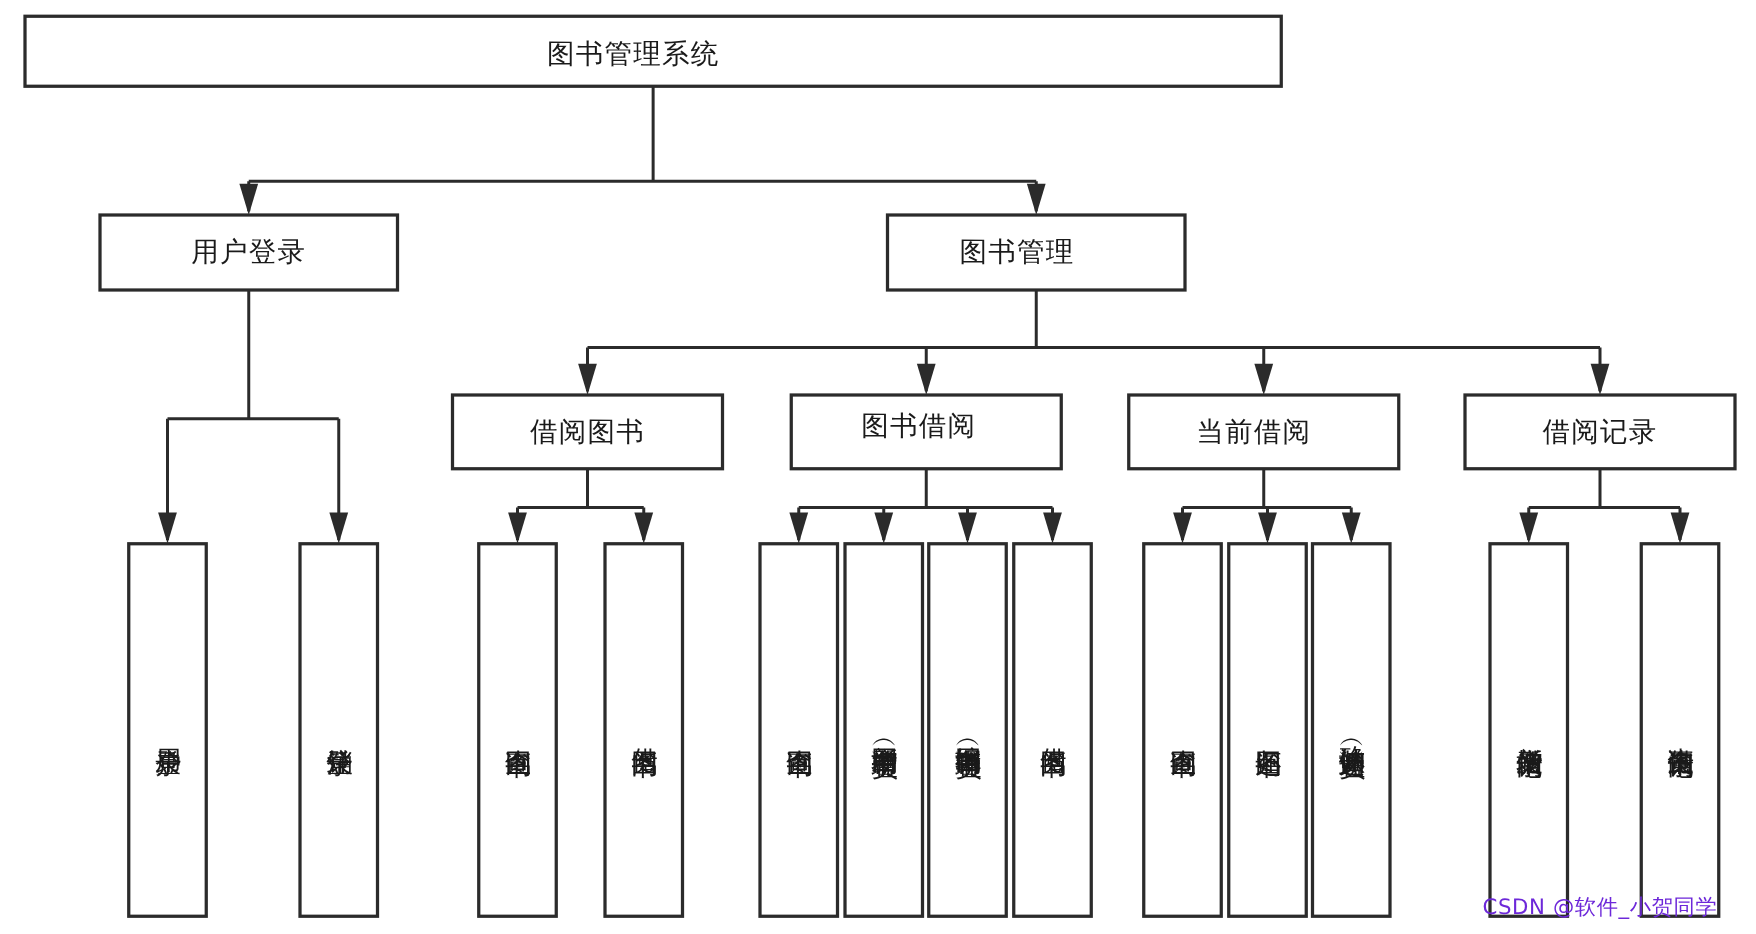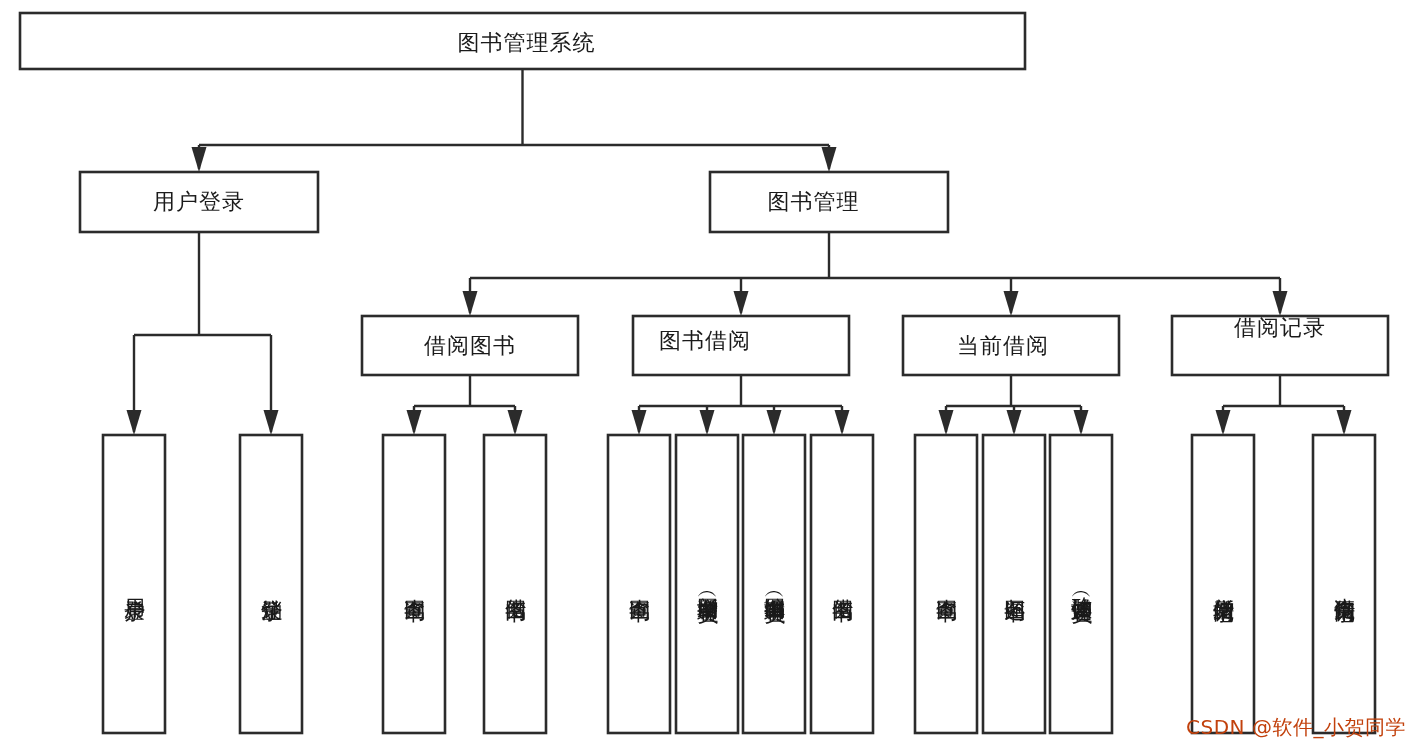--- a/index.html
+++ b/index.html
@@ -67,22 +67,22 @@
     color: #1a1a1a;
     letter-spacing: 1px;
     white-space: nowrap;
     pointer-events: none;
   }
   #watermark {
     position: absolute;
     left: 1186px;
     top: 714px;
     font-family: "DejaVu Sans", "Liberation Sans", sans-serif;
-    font-size: 20px;
-    color: #c2410c;
+    font-size: 17px;
+    color: #6d28d9;
     white-space: nowrap;
     letter-spacing: 0.5px;
   }
 </style>
 </head>
 <body>
 
 <div id="diagram-root">
 
   <svg id="chart-svg" viewBox="0 0 1405 747" xmlns="http://www.w3.org/2000/svg">
@@ -158,27 +158,27 @@
         <rect x="811" y="435" width="62" height="298" class="node-box"></rect>
         <rect x="915" y="435" width="62" height="298" class="node-box"></rect>
         <rect x="983" y="435" width="62" height="298" class="node-box"></rect>
         <rect x="1050" y="435" width="62" height="298" class="node-box"></rect>
         <rect x="1192" y="435" width="62" height="298" class="node-box"></rect>
         <rect x="1313" y="435" width="62" height="298" class="node-box"></rect>
       </g>
   </svg>
 
   <div id="labels-layer">
-      <div class="hlabel-wrap" style="left: 24px; top: 13px; width: 1005px; height: 59px;">图书管理系统</div>
+      <div class="hlabel-wrap" style="left: 4px; top: 13px; width: 1005px; height: 59px;">图书管理系统</div>
       <div class="hlabel-wrap" style="left: 80px; top: 172px; width: 238px; height: 60px;">用户登录</div>
       <div class="hlabel-wrap" style="left: 710px; top: 172px; width: 207px; height: 60px;">图书管理</div>
       <div class="hlabel-wrap" style="left: 362px; top: 316px; width: 216px; height: 59px;">借阅图书</div>
-      <div class="hlabel-wrap" style="left: 597px; top: 316px; width: 216px; height: 49px;">图书借阅</div>
+      <div class="hlabel-wrap" style="left: 627px; top: 316px; width: 216px; height: 49px;">图书借阅</div>
       <div class="hlabel-wrap" style="left: 903px; top: 316px; width: 200px; height: 59px;">当前借阅</div>
-      <div class="hlabel-wrap" style="left: 1172px; top: 298px; width: 216px; height: 59px; font-family: Liberation Mono, monospace;">借阅记录</div>
+      <div class="hlabel-wrap" style="left: 1172px; top: 316px; width: 216px; height: 59px; font-family: Liberation Mono, monospace;">借阅记录</div>
       <div class="vlabel-wrap" style="left: 103px; top: 435px; width: 62px; height: 298px;">用户登录</div>
       <div class="vlabel-wrap" style="left: 240px; top: 435px; width: 62px; height: 298px;">注销登录</div>
       <div class="vlabel-wrap" style="left: 383px; top: 435px; width: 62px; height: 298px;">查询图书</div>
       <div class="vlabel-wrap" style="left: 484px; top: 435px; width: 62px; height: 298px;">借阅图书</div>
       <div class="vlabel-wrap" style="left: 608px; top: 435px; width: 62px; height: 298px;">查询图书</div>
       <div class="vlabel-wrap" style="left: 676px; top: 435px; width: 62px; height: 298px;">新增图书（管理员）</div>
       <div class="vlabel-wrap" style="left: 743px; top: 435px; width: 62px; height: 298px;">编辑图书（管理员）</div>
       <div class="vlabel-wrap" style="left: 811px; top: 435px; width: 62px; height: 298px;">借阅图书</div>
       <div class="vlabel-wrap" style="left: 915px; top: 435px; width: 62px; height: 298px;">查询图书</div>
       <div class="vlabel-wrap" style="left: 983px; top: 435px; width: 62px; height: 298px;">归还图书</div>

